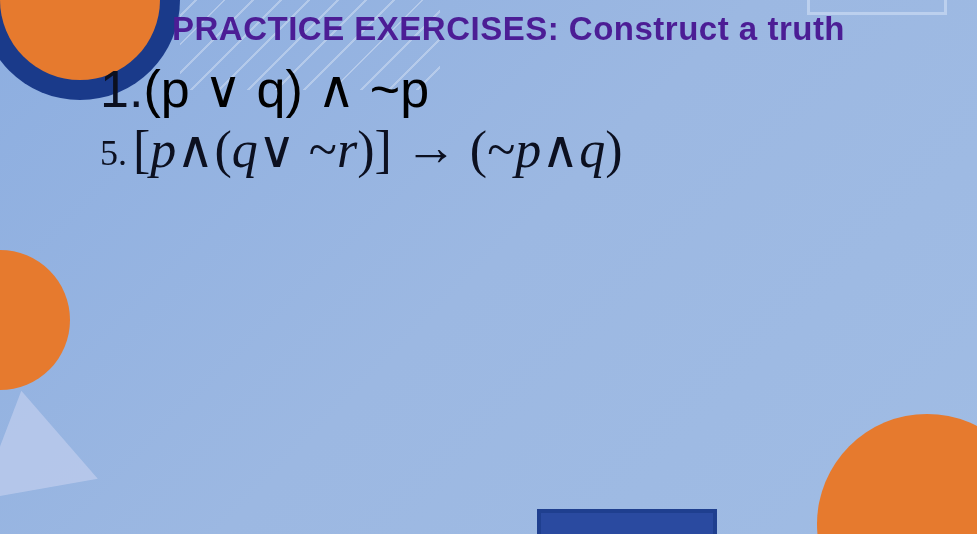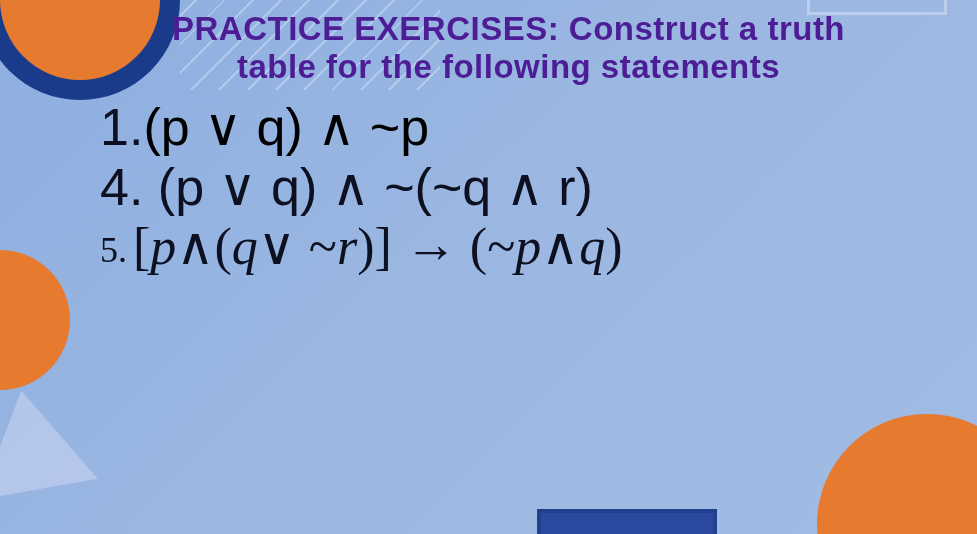--- a/index.html
+++ b/index.html
@@ -130,27 +130,23 @@
 <div class="diag-lines"></div>
 <div class="rect-tr"></div>
 <div class="circle-left"></div>
 <div class="triangle-left"></div>
 <div class="circle-br"></div>
 <div class="rect-br"></div>
 
 <div class="content">
   <h1 class="title">
     <span>PRACTICE EXERCISES: Construct a truth</span><br>
-    <span>table for the following statements</span>
   </h1>
 
   <ol class="list">
     <li>
       <span class="num">1.</span><span class="blue">(p ∨ q) ∧ ~p</span><span></span>
-    </li>
-    <li>
-      <span class="num">4. </span><span class="blue"></span><span>(p ∨ q) ∧ ~(~q ∧ r)</span>
     </li>
     <li>
       <span class="i5num">5.</span><span class="i5"><span>[</span><span class="var">p</span><span>∧</span><span>(</span><span class="var">q</span><span>∨</span> <span>~</span><span class="var">r</span><span>)]</span> <span class="arrow">→</span> <span>(</span><span>~</span><span class="var">p</span><span>∧</span><span class="var">q</span><span>)</span></span>
     </li>
   </ol>
 </div>
 
 </body></html>

